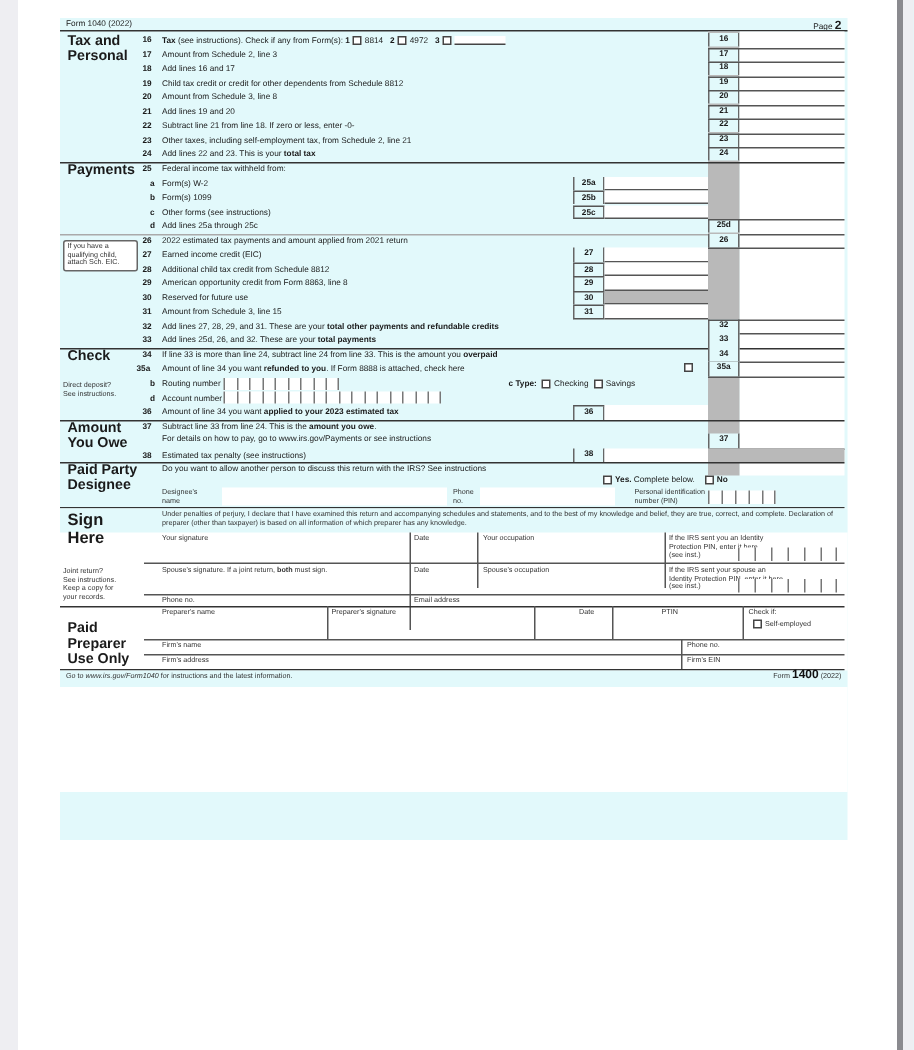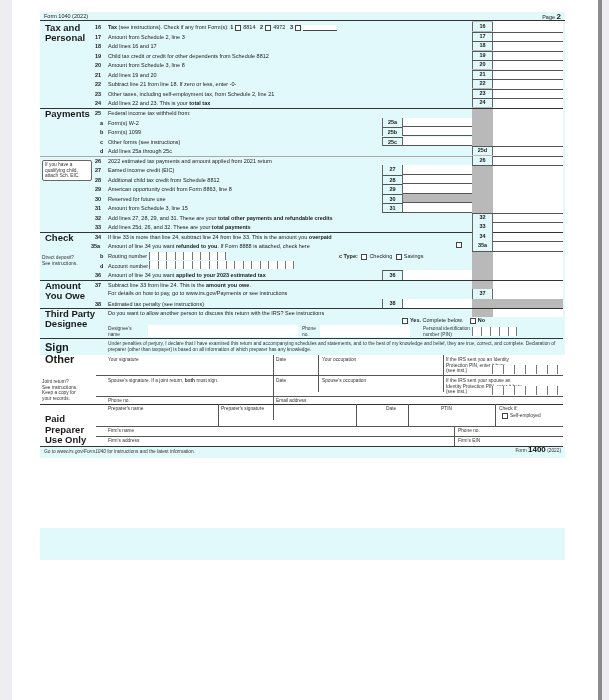--- a/index.html
+++ b/index.html
@@ -225,21 +225,21 @@
   <div class="abs txt" style="left:68px;top:278px;">For details on how to pay, go to www.irs.gov/Payments or see instructions</div>
   <div class="numbox" style="left:432px;top:277px;width:21px;height:9.5px;line-height:9.5px;background:#e2f9fb;">37</div>
   <div class="hline thin" style="left:432px;top:286.5px;width:91px;"></div>
   <div class="abs ln" style="left:55px;top:289px;">38</div>
   <div class="abs txt" style="left:68px;top:289px;">Estimated tax penalty (see instructions)</div>
   <div class="numbox" style="left:342px;top:286.5px;width:21px;height:9.5px;line-height:9.5px;">38</div>
   <div class="white" style="left:363px;top:286.5px;width:69px;height:9.5px;"></div>
   <div class="gray" style="left:432px;top:286.5px;width:91px;height:9.5px;"></div>
   <div class="hline" style="left:0;top:296px;width:523px;"></div>
 
-  <div class="abs sec" style="top:297px;white-space:pre;">Third Party
+  <div class="abs sec" style="top:297px;white-space:pre;">Paid Party
 Designee</div>
   <div class="abs txt" style="left:68px;top:298px;width:300px;white-space:normal;line-height:7px;">Do you want to allow another person to discuss this return with the IRS? See instructions</div>
   <div class="abs txt" style="left:360px;top:305px;"><span class="cb"></span><b>Yes.</b><span> Complete below.</span> &nbsp;&nbsp;<span class="cb"></span><b>No</b></div>
   <div class="abs small" style="left:68px;top:314px;white-space:pre;">Designee's
 name</div>
   <div class="white" style="left:108px;top:313px;width:150px;height:12px;"></div>
   <div class="abs small" style="left:262px;top:314px;white-space:pre;">Phone
 no.</div>
   <div class="white" style="left:280px;top:313px;width:90px;height:12px;"></div>
   <div class="abs small" style="left:383px;top:314px;white-space:pre;">Personal identification
@@ -249,21 +249,21 @@
       <span style="height:9px;width:9px"></span>
       <span style="height:9px;width:9px"></span>
       <span style="height:9px;width:9px"></span>
       <span style="height:9px;width:9px"></span>
     </div>
   <div class="hline" style="left:0;top:326px;width:523px;border-top-width:1.2px;"></div>
 
   <div class="white" style="left:0;top:327px;width:525px;height:189px;"></div>
   <div class="footer-band" style="top:327px;height:16px;"></div>
   <div class="abs sec" style="top:329px;font-size:11px;line-height:12px;white-space:pre;">Sign
-Other</div>
+Here</div>
   <div class="abs small" style="left:68px;top:329px;width:455px;white-space:normal;">Under penalties of perjury, I declare that I have examined this return and accompanying schedules and statements, and to the best of my knowledge and belief, they are true, correct, and complete. Declaration of preparer (other than taxpayer) is based on all information of which preparer has any knowledge.</div>
 
   <div class="abs small" style="left:68px;top:345px;">Your signature</div>
   <div class="vline" style="left:233px;top:343px;height:65px;"></div>
   <div class="abs small" style="left:236px;top:345px;">Date</div>
   <div class="vline" style="left:278px;top:343px;height:37px;"></div>
   <div class="abs small" style="left:282px;top:345px;">Your occupation</div>
   <div class="vline" style="left:403px;top:343px;height:37px;"></div>
   <div class="abs small" style="left:406px;top:345px;white-space:pre;">If the IRS sent you an Identity
 Protection PIN, enter it here

